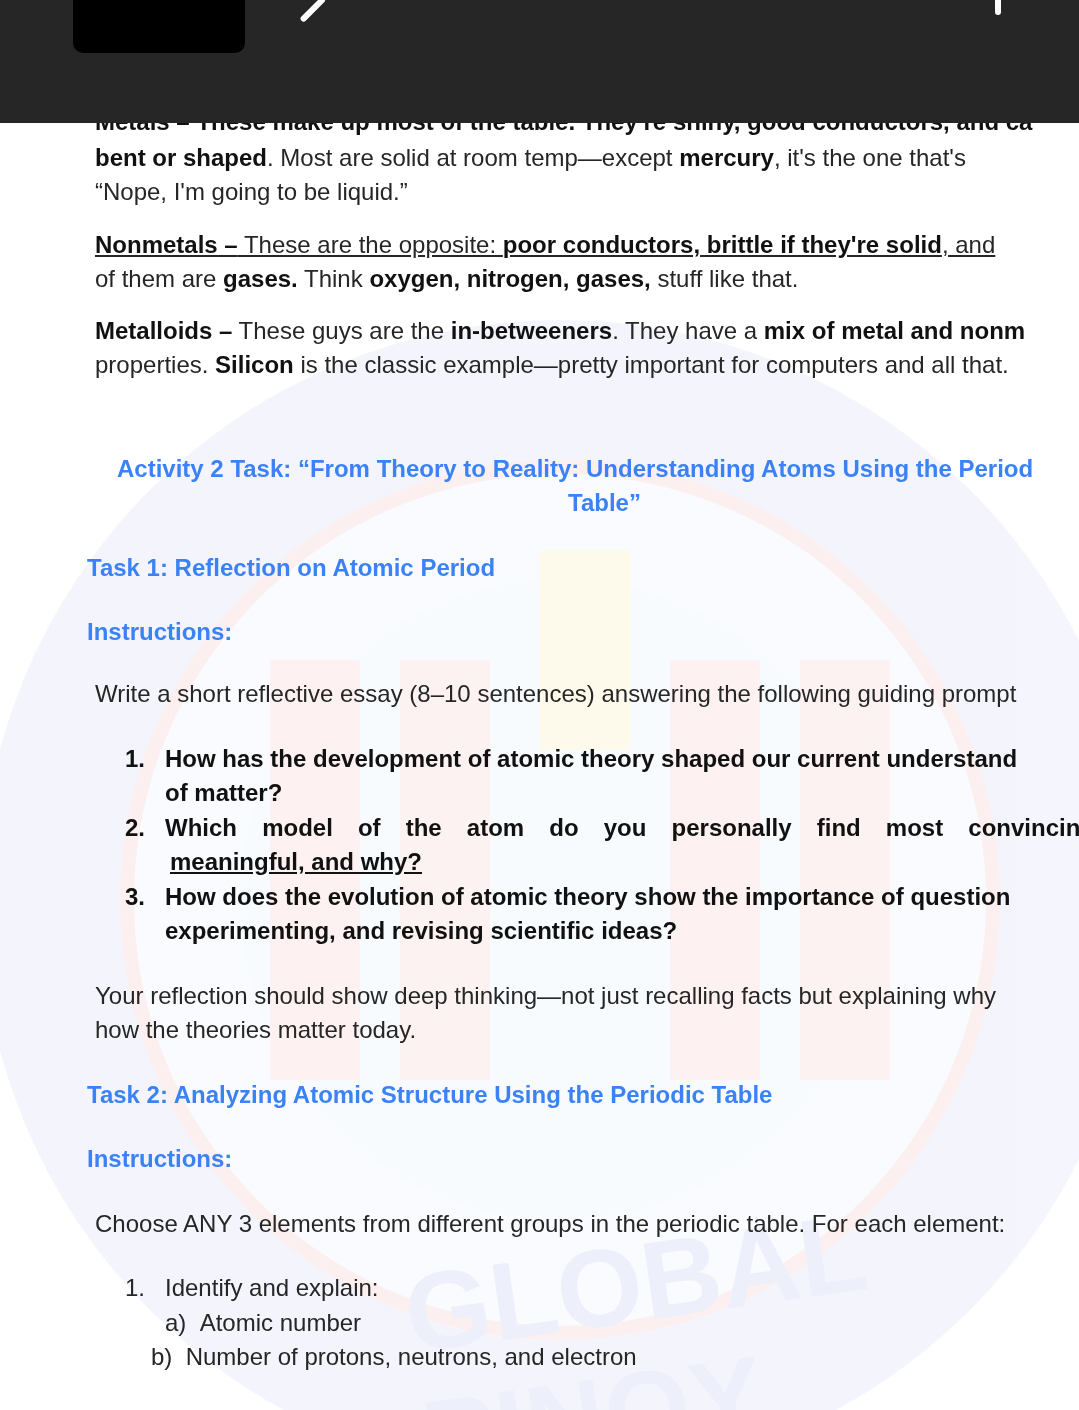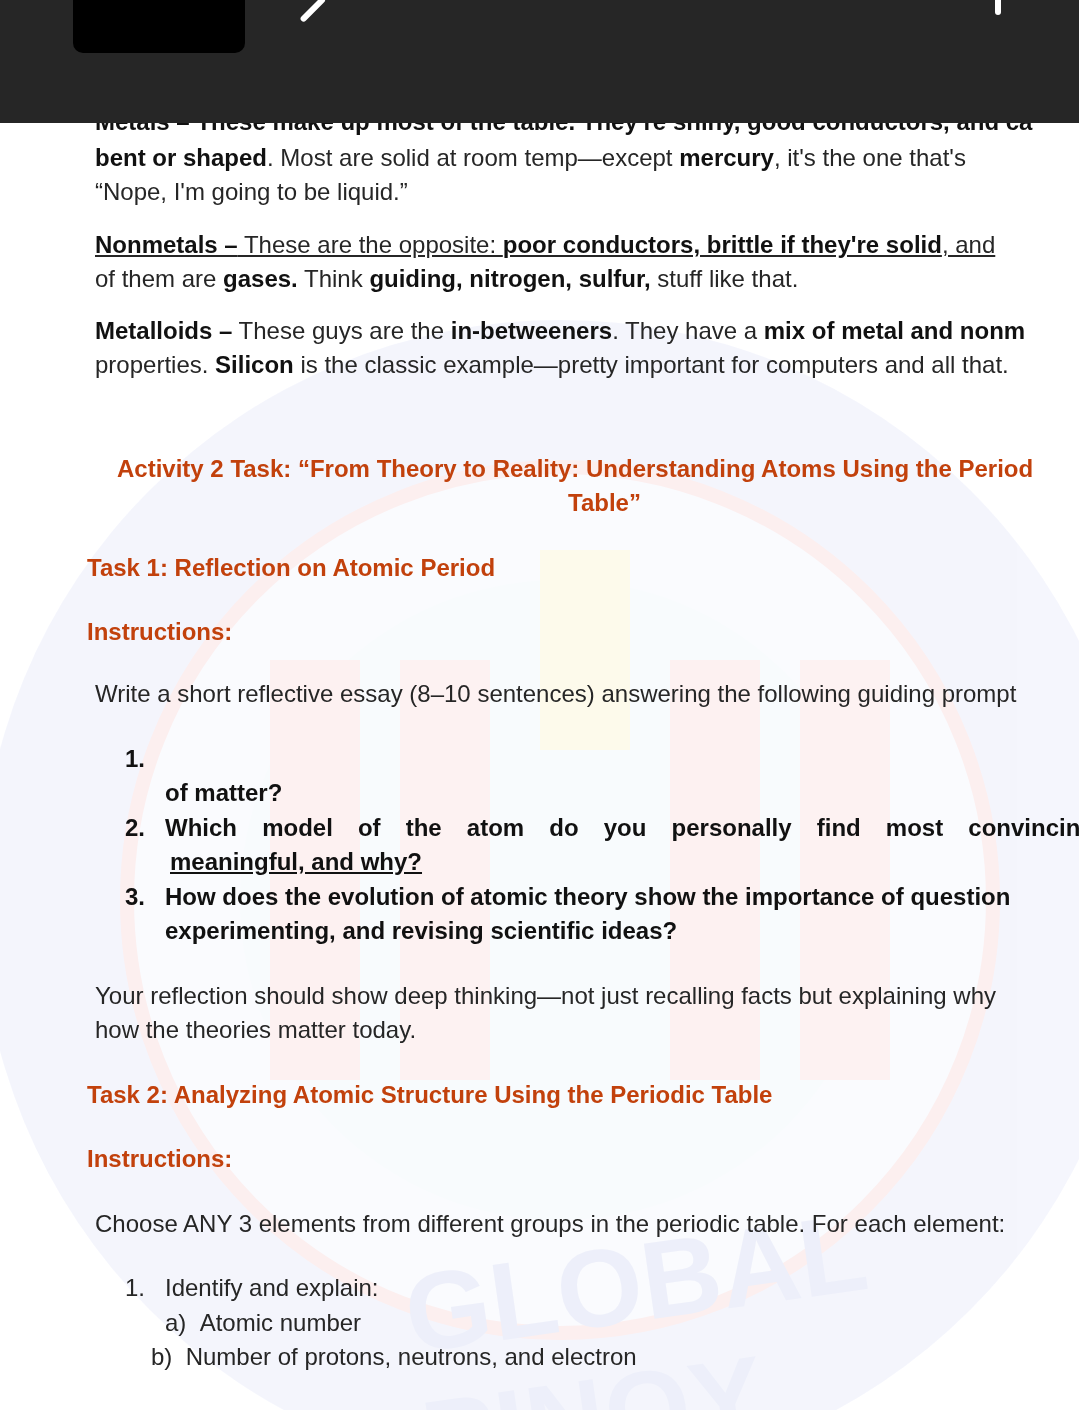--- a/index.html
+++ b/index.html
@@ -34,21 +34,21 @@
   .wm .inner { position:absolute; inset:260px; border-radius:50%; background:#f4f9fd; }
   .wm .stripe { position:absolute; top:340px; width:90px; height:420px; }
   .wm .word {
     position:absolute; font-family:"Liberation Sans", sans-serif; font-weight:bold;
     color:#dfe3f6; font-size:110px;
   }
 
   .content { position:absolute; left:0; top:0; width:1079px; z-index:1; font-size:24px; line-height:34px; }
   .txt { position:absolute; left:95px; white-space:nowrap; color:#262626; }
   .b { font-weight:bold; color:#111; }
-  .h { position:absolute; white-space:nowrap; font-weight:bold; color:#c2410c; font-size:24px; }
+  .h { position:absolute; white-space:nowrap; font-weight:bold; color:#3b82f6; font-size:24px; }
   .li { position:absolute; white-space:nowrap; font-weight:bold; color:#111; }
   .li .n { position:absolute; left:-40px; }
   .li2 { position:absolute; white-space:nowrap; color:#262626; }
   .li2 .n { position:absolute; left:-40px; }
   .just { display:flex; justify-content:space-between; width:1000px; }
 </style>
 </head>
 <body>
 
 <div class="page">
@@ -65,34 +65,34 @@
     <div class="word" style="left:440px;top:880px;transform:rotate(-8deg);">GLOBAL PINOY DISTINCT</div>
   </div>
 
   <div class="content">
 
     <div class="txt" style="top:105px;"><span class="b">Metals – These make up most of the table. They're shiny, good conductors, and ca</span></div>
     <div class="txt" style="top:141px;"><span class="b">bent or shaped</span><span>. Most are solid at room temp—except </span><span class="b">mercury</span><span>, it's the one that's</span></div>
     <div class="txt" style="top:175px;">“Nope, I'm going to be liquid.”</div>
 
     <div class="txt" style="top:228px;text-decoration:underline;"><span class="b">Nonmetals –</span><span> These are the opposite: </span><span class="b">poor conductors, brittle if they're solid</span><span>, and</span></div>
-    <div class="txt" style="top:262px;"><span>of them are </span><span class="b">gases.</span><span> Think </span><span class="b">guiding, nitrogen, sulfur,</span><span> stuff like that.</span></div>
+    <div class="txt" style="top:262px;"><span>of them are </span><span class="b">gases.</span><span> Think </span><span class="b">oxygen, nitrogen, gases,</span><span> stuff like that.</span></div>
 
     <div class="txt" style="top:314px;"><span class="b">Metalloids –</span><span> These guys are the </span><span class="b">in-betweeners</span><span>. They have a </span><span class="b">mix of metal and nonm</span></div>
     <div class="txt" style="top:348px;"><span>properties. </span><span class="b">Silicon</span><span> is the classic example—pretty important for computers and all that.</span></div>
 
     <div class="h" style="left:117px;top:452px;">Activity 2 Task: “From Theory to Reality: Understanding Atoms Using the Period</div>
     <div class="h" style="left:568px;top:486px;">Table”</div>
 
     <div class="h" style="left:87px;top:551px;">Task 1: Reflection on Atomic Period</div>
     <div class="h" style="left:87px;top:615px;">Instructions:</div>
     <div class="txt" style="top:677px;">Write a short reflective essay (8–10 sentences) answering the following guiding prompt</div>
 
     <div class="li" style="left:165px;top:742px;">
-      <span class="n">1.</span>
+      <span class="n">1.</span><span>How has the development of atomic theory shaped our current understand</span>
     </div>
     <div class="li" style="left:165px;top:776px;">of matter?</div>
 
     <div class="li" style="left:165px;top:811px;">
       <span class="n">2.</span>
       <div class="just" style="width:930px;">
         <span>Which</span>
         <span>model</span>
         <span>of</span>
         <span>the</span>

